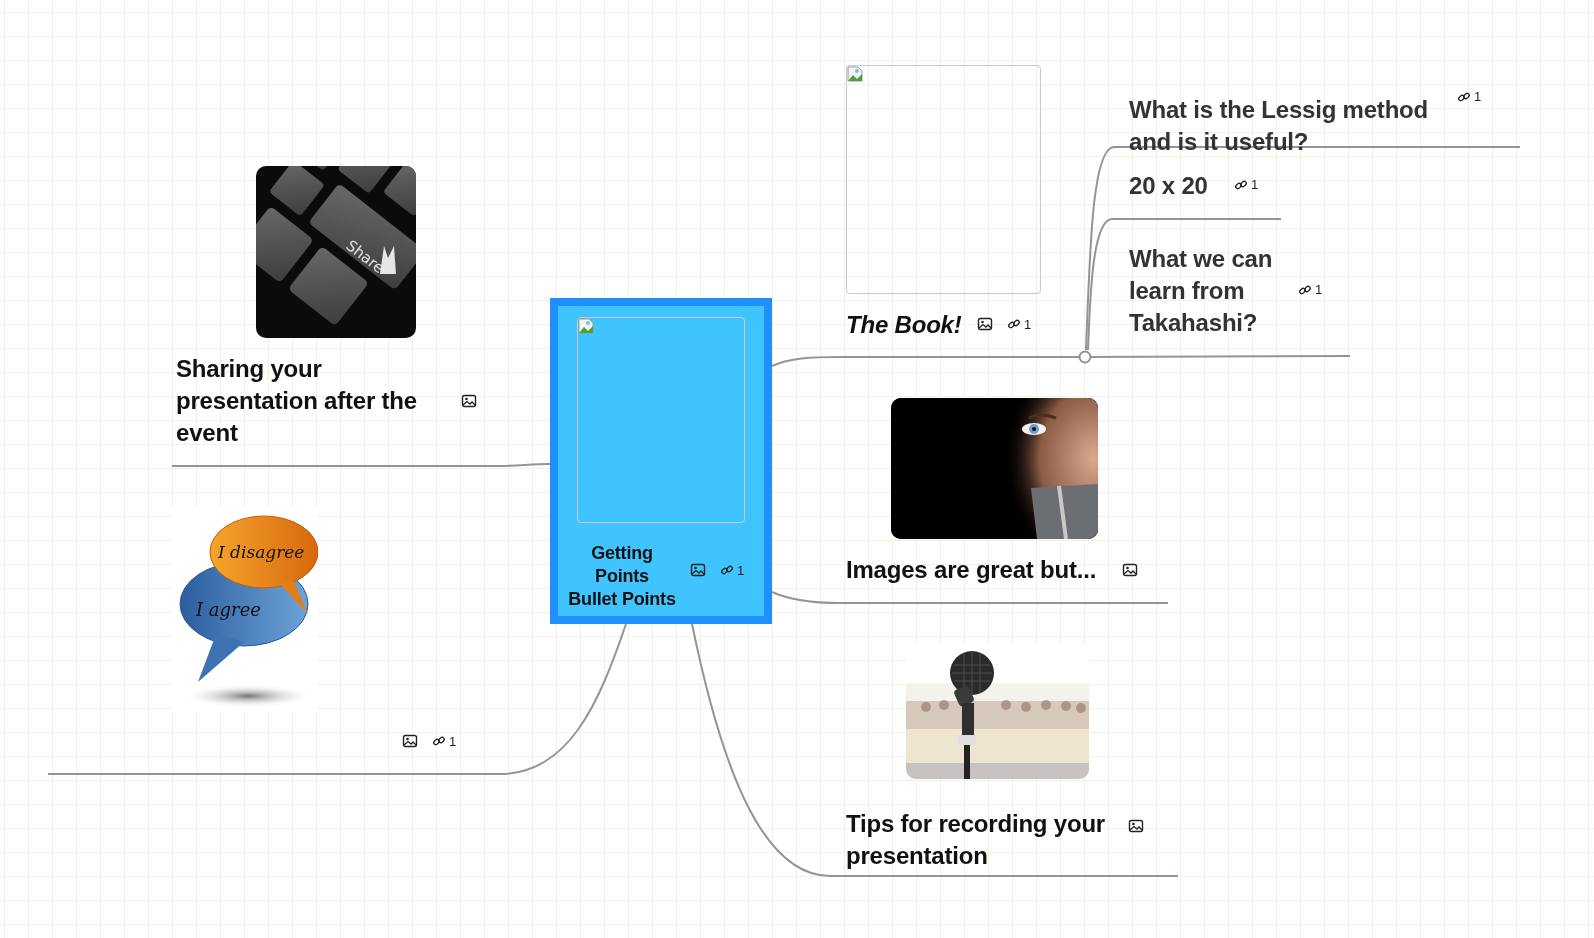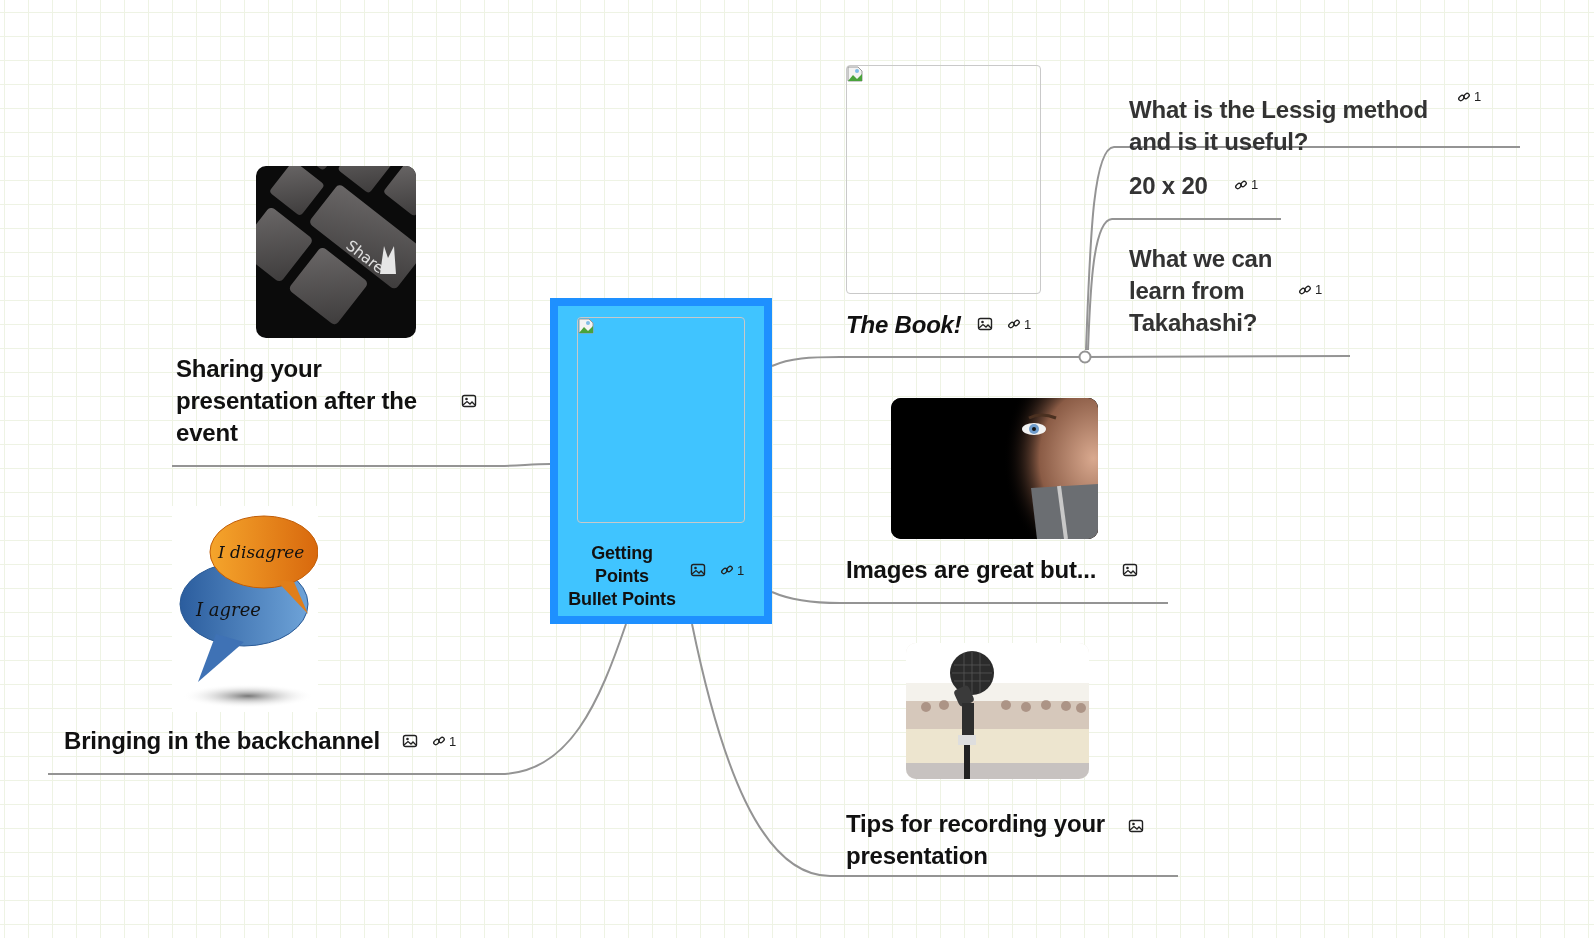--- a/index.html
+++ b/index.html
@@ -188,23 +188,20 @@
           </radialGradient>
         </defs>
         <ellipse cx="76" cy="190" rx="66" ry="12" fill="url(#shadowg)"></ellipse>
         <ellipse cx="72" cy="98" rx="64" ry="42" fill="url(#blueg)" stroke="#2a5a96" stroke-width="1"></ellipse>
         <path d="M44 128 L26 176 L72 136 Z" fill="#3f72b5"></path>
         <ellipse cx="92" cy="46" rx="54" ry="36" fill="url(#orangeg)" stroke="#c25e08" stroke-width="1"></ellipse>
         <path d="M104 74 L136 108 L122 76 Z" fill="#e07e1a"></path>
         <text x="46" y="52" font-family="DejaVu Serif, serif" font-style="italic" font-size="17" fill="#111">I disagree</text>
         <text x="24" y="110" font-family="DejaVu Serif, serif" font-style="italic" font-size="18" fill="#111">I agree</text>
       </svg>
-    </div>
-    <div class="topic-title" style="left:16px; top:225px; width:340px; white-space:nowrap;">
-      <div>Bringing in the backchannel</div>
     </div>
     <div class="meta" style="left:354px; top:233px;">
       <span class="item icon">
         <svg width="16" height="16" viewBox="0 0 16 16">
             <rect x="1.5" y="2.5" width="13" height="11" rx="2" fill="none" stroke="#222" stroke-width="1.4"></rect>
             <circle cx="5.5" cy="6" r="1.3" fill="#222"></circle>
             <path d="M2 12 L6 8.5 L9 11 L11 9 L14 12" fill="none" stroke="#222" stroke-width="1.3"></path>
           </svg>
       </span>
       <span class="item">

